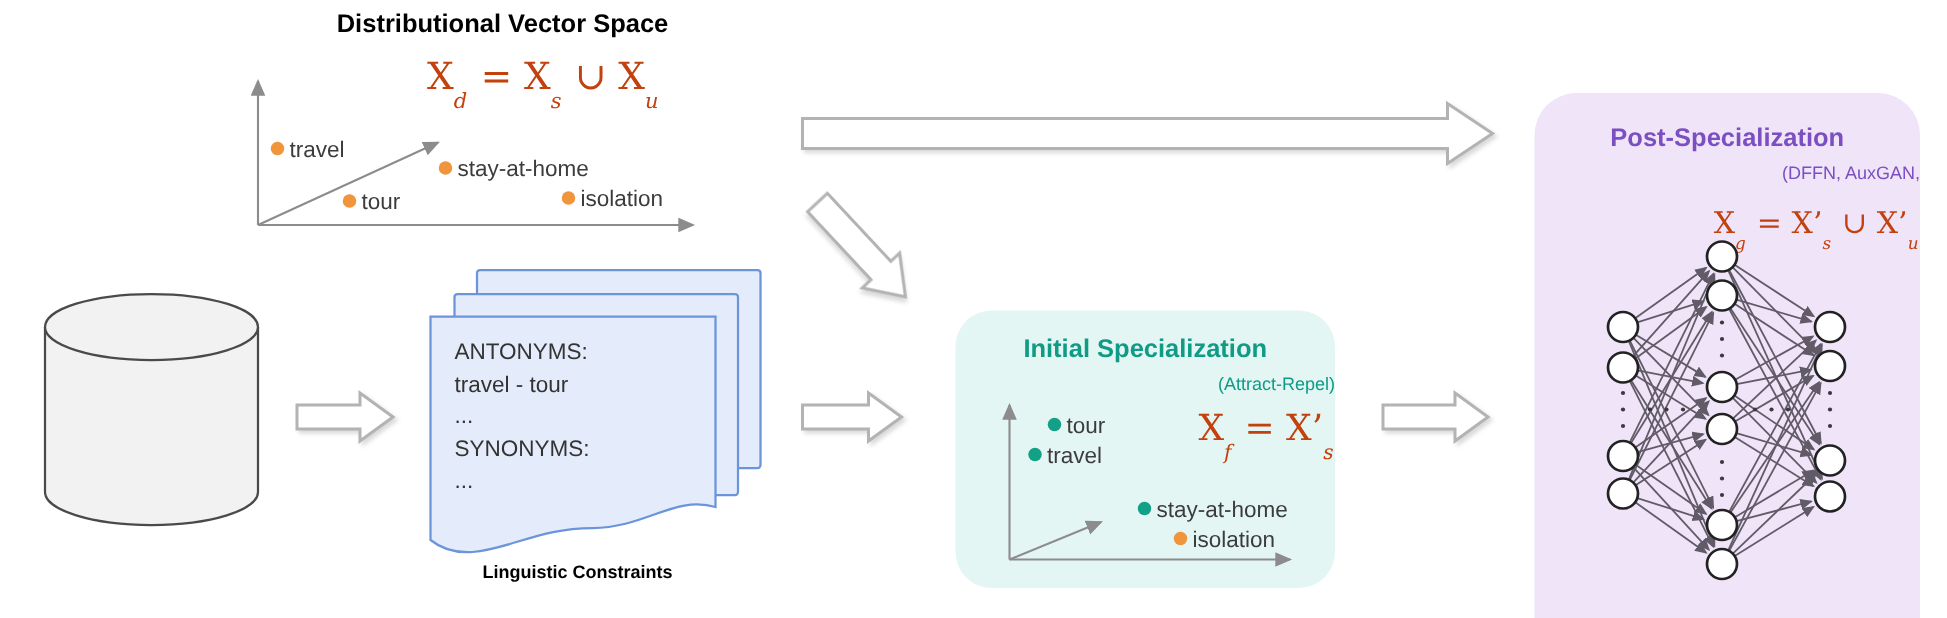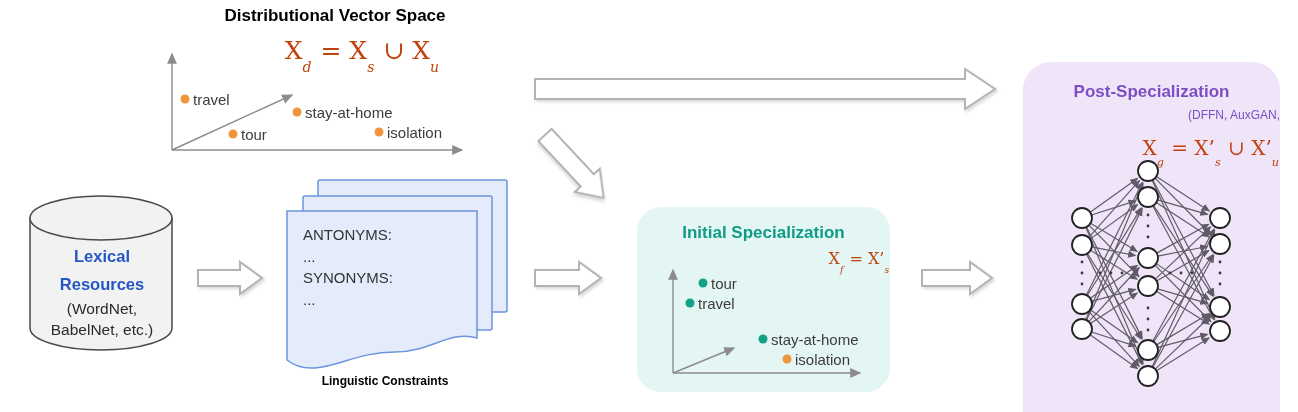--- a/index.html
+++ b/index.html
@@ -53,43 +53,39 @@
       <circle cx="157" cy="77" r="4.5" fill="#f0953c"></circle>
       <text x="165" y="82.5" class="ptlabel">stay-at-home</text>
       <circle cx="239" cy="97" r="4.5" fill="#f0953c"></circle>
       <text x="247" y="102.5" class="ptlabel">isolation</text>
     </svg>
 
   <svg class="abs" style="left:20px;top:190px;" width="170" height="175">
     <path class="cyl" d="M10 28 V138 A71 22 0 0 0 152 138 V28"></path>
     <ellipse class="cyl" cx="81" cy="28" rx="71" ry="22"></ellipse>
   </svg>
-  <div class="abs" style="left:20px;top:242px;width:164px;text-align:center;">
-    <div class="cyl-blue">Lexical</div>
-    <div class="cyl-blue">Resources</div>
-    <div class="cyl-black">(WordNet,</div>
-    <div class="cyl-black">BabelNet, etc.)</div>
-  </div>
 
   <svg class="abs" style="left:280px;top:170px;" width="245" height="215">
     <rect class="page" x="38" y="10" width="189" height="132" rx="2"></rect>
     <rect class="page" x="23" y="26" width="189" height="134" rx="2"></rect>
     <path class="page" d="M7 41 H197 V168 C170 160 150 182 115 182 C80 182 60 196 35 198 C20 199 12 194 7 190 Z"></path>
   </svg>
   <div class="abs" style="left:303px;top:224px;">
     <div class="consline">ANTONYMS:</div>
+    <div class="consline">travel - tour</div>
     <div class="consline">...</div>
     <div class="consline">SYNONYMS:</div>
     <div class="consline">...</div>
   </div>
   <div class="abs blue-title" style="left:280px;top:374px;width:210px;font-size:12px;text-align:center;">Linguistic Constraints</div>
 
   <div class="abs roundbox" style="left:637px;top:160px;width:253px;height:185px;background:#e3f6f3;">
     <div class="box-title teal" style="padding-top:14px;">Initial Specialization</div>
-    <div class="formula" style="margin-top:4px;font-size:16px;">
+    <div class="box-sub teal">(Attract-Repel)</div>
+    <div class="formula" style="margin-top:4px;font-size:24px;">
       <span>X</span><sub>f</sub><span> = X’</span><sub>s</sub>
     </div>
   </div>
   <svg id="scatter2" class="abs" style="left:650px;top:258px;" width="240" height="132">
     <defs>
       <marker id="axArrow2" markerWidth="9" markerHeight="8" refX="7" refY="3.5" orient="auto">
         <path d="M0,0 L8,3.5 L0,7 Z" fill="#8c8c8c"></path>
       </marker>
     </defs>
     <line class="axis" x1="23" y1="115" x2="23" y2="12" marker-end="url(#axArrow2)"></line>

